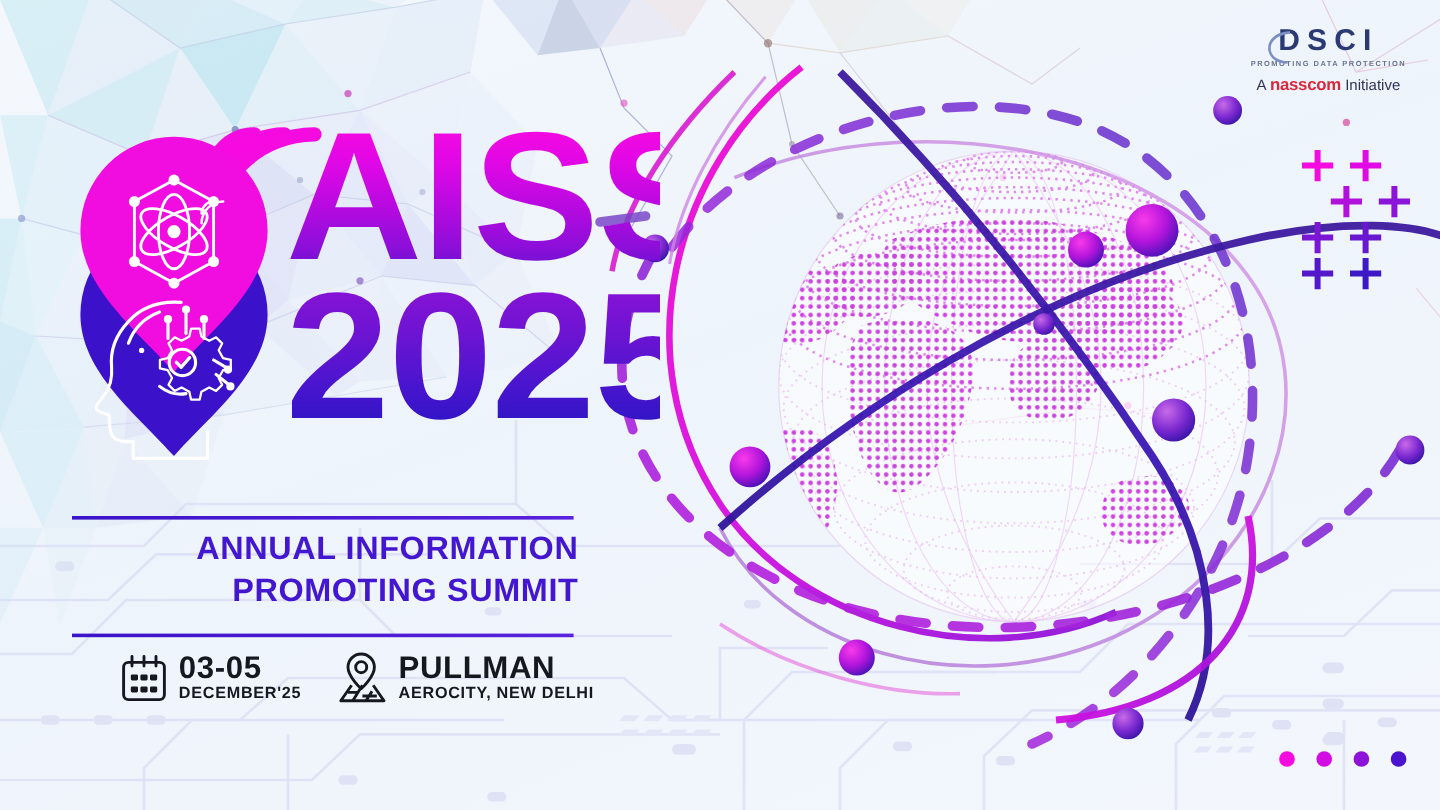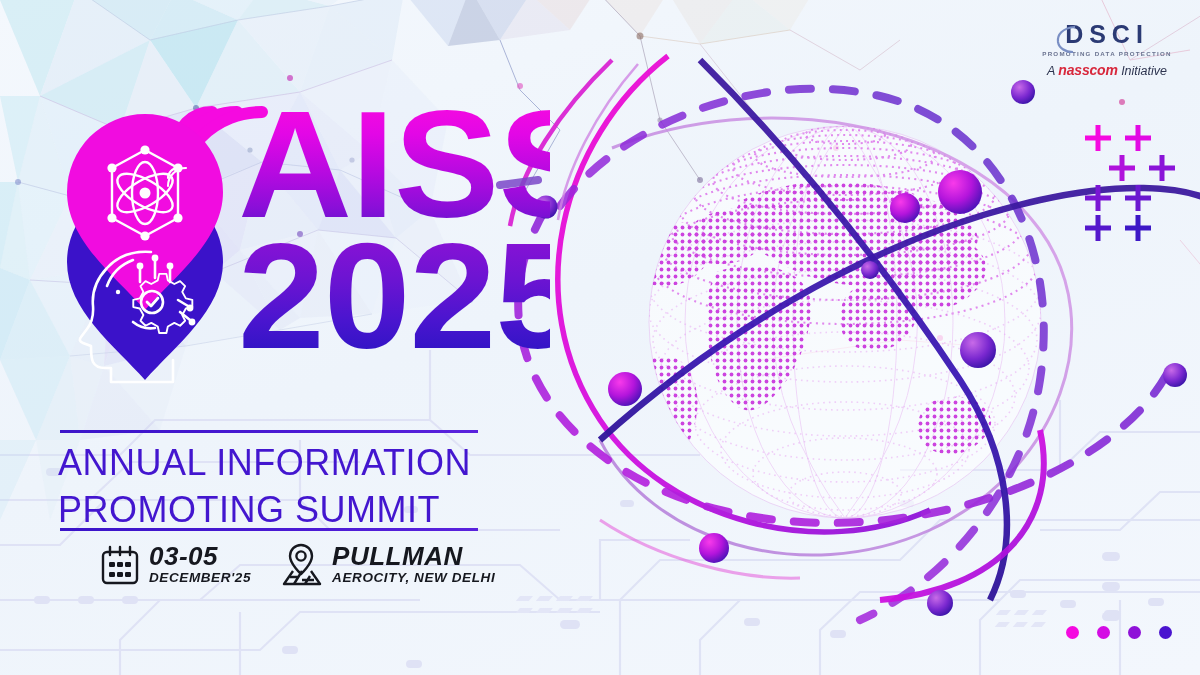--- a/index.html
+++ b/index.html
@@ -25,37 +25,37 @@
   .aiss{font-size:152px;
     background-image:linear-gradient(180deg,#f50ae0 0%,#e207e6 25%,#b40ae0 58%,#8a0fd8 85%,#6a12cf 100%);}
   .year{font-size:150px;margin-top:10px;
     background-image:linear-gradient(180deg,#8a12d6 0%,#6d14d2 35%,#4a15cf 70%,#2f14c4 100%);}
 
   .rule{position:absolute;left:60px;width:418px;height:3px;
     background:linear-gradient(90deg,#3a14c9,#4a1ad4 55%,#5a22dd);}
   .rule.top{top:430px;}
   .rule.bot{top:528px;}
 
-  .subtitle{position:absolute;left:58px;top:440px;width:424px;text-align:left;
-    font-size:36px;line-height:1.30;letter-spacing:.5px;font-weight:400;
+  .subtitle{position:absolute;left:58px;top:440px;width:424px;text-align:right;
+    font-size:27px;line-height:1.30;letter-spacing:.5px;font-weight:700;
     color:#4316cf;}
   .subtitle .l2{display:block;}
 
   
-  .inforow{position:absolute;left:100px;top:543px;display:flex;align-items:center;gap:30px;font-style:italic;}
+  .inforow{position:absolute;left:100px;top:543px;display:flex;align-items:center;gap:30px;}
   .infoitem{display:flex;align-items:center;gap:9px;}
   .infotxt .big{font-size:26px;font-weight:700;color:#16181f;letter-spacing:.5px;line-height:1;}
   .infotxt .small{font-size:13.5px;font-weight:700;color:#16181f;letter-spacing:.6px;line-height:1.35;}
 
   
   .dsci{position:absolute;right:18px;top:22px;text-align:center;width:150px;}
   .dsci .mark{font-size:25px;font-weight:700;letter-spacing:6px;color:#2b3a74;
     line-height:1;position:relative;display:inline-block;}
   .dsci .tag{font-size:6.2px;font-weight:700;letter-spacing:1.25px;color:#6a7390;margin-top:3px;}
-  .dsci .init{font-size:12.5px;color:#2e3550;margin-top:5px;font-style:italic;}
+  .dsci .init{font-size:12.5px;color:#2e3550;margin-top:5px;}
   .dsci .init b{color:#d8283c;font-size:14px;font-weight:700;letter-spacing:-.2px;}
 
   .dots{position:absolute;right:28px;bottom:36px;display:flex;gap:18px;align-items:center;}
   .dot{width:13px;height:13px;border-radius:50%;}
 </style>
 </head>
 <body>
 
 <div class="stage">
 

